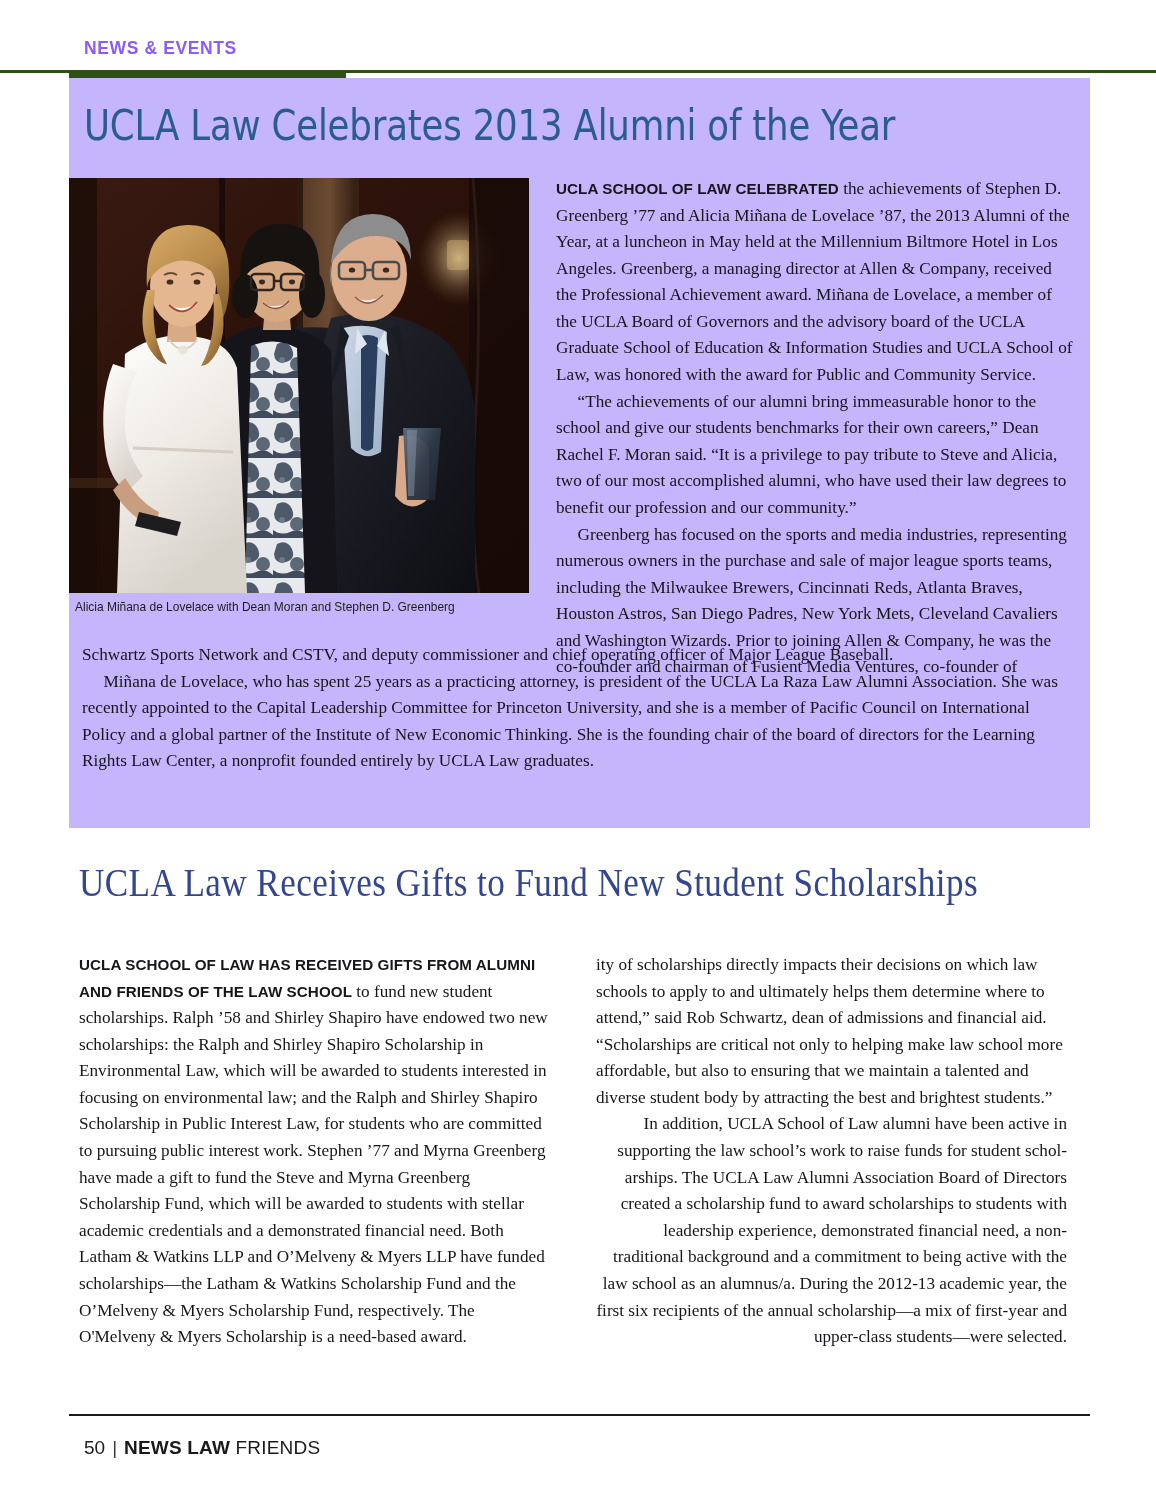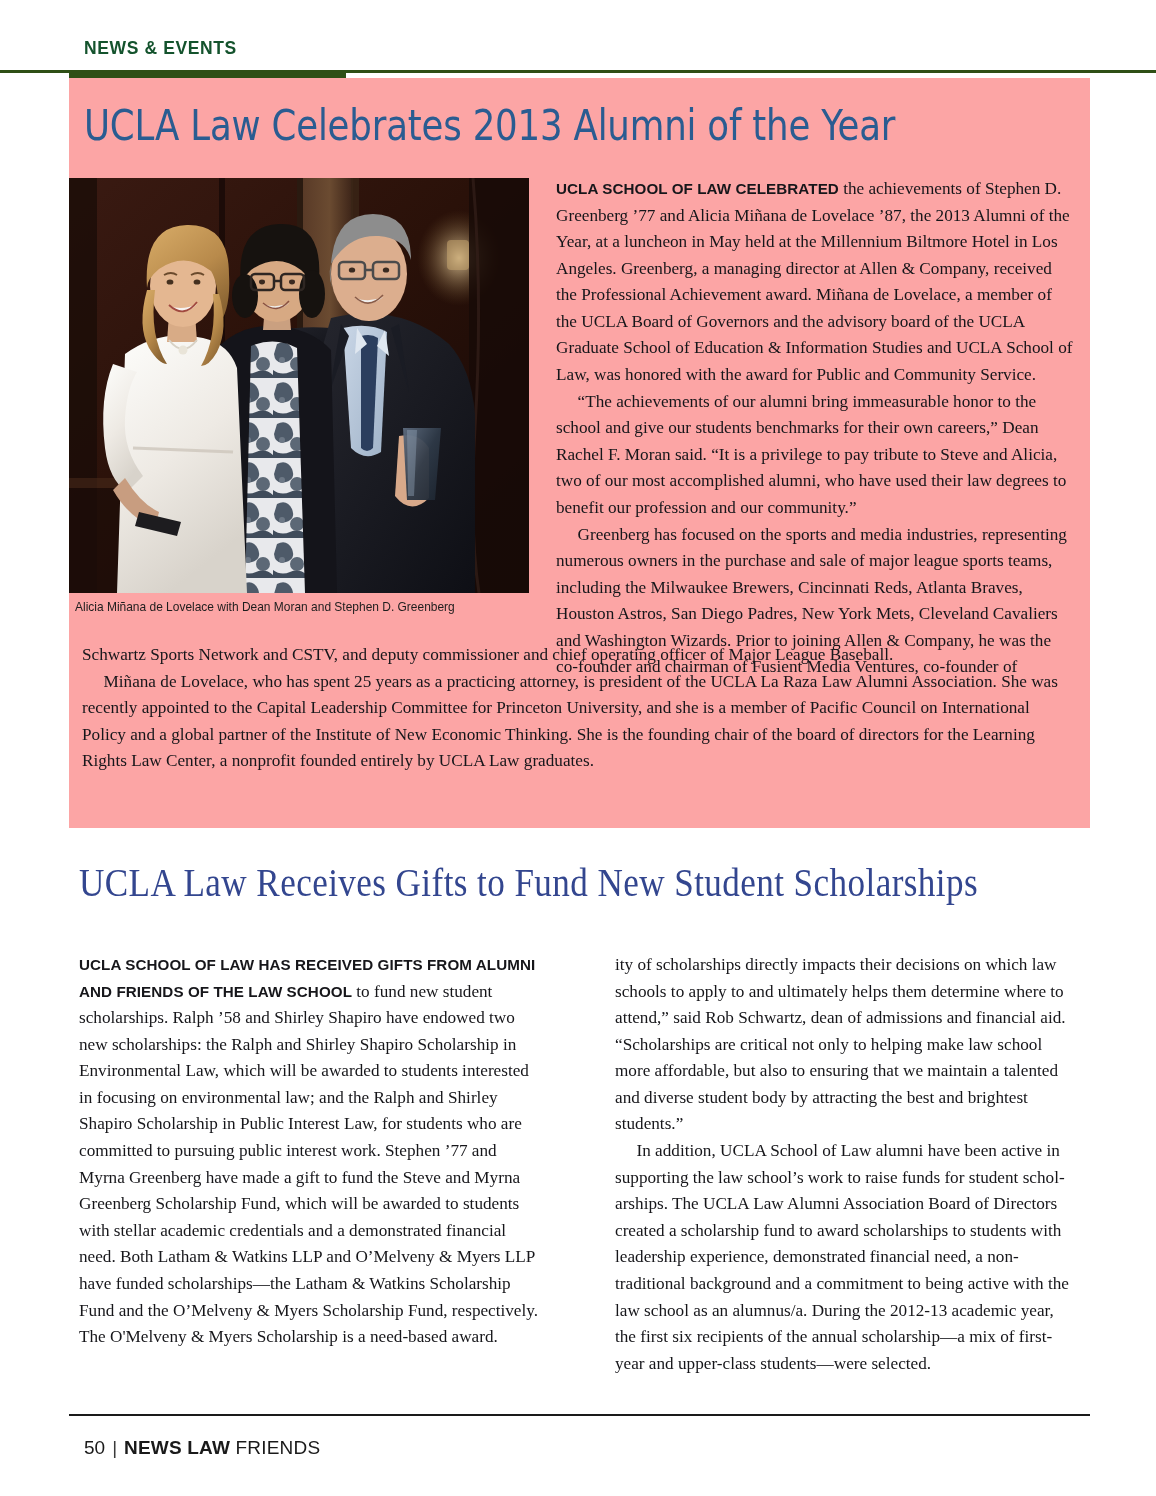--- a/index.html
+++ b/index.html
@@ -24,21 +24,21 @@
     height: 78px;
   }
   #running-head-label {
     position: absolute;
     left: 84px;
     top: 40px;
     font-family: "Liberation Sans", "DejaVu Sans", sans-serif;
     font-weight: 700;
     font-size: 17.5px;
     letter-spacing: 0.035em;
-    color: #14532d;
+    color: #8b5cf6;
     line-height: 1;
   }
   #head-rule-full {
     position: absolute;
     left: 0;
     top: 70px;
     width: 1156px;
     height: 3px;
     background: #2f4f16;
   }
@@ -51,21 +51,21 @@
     background: #2f4f16;
   }
 
   
   #feature-panel {
     position: absolute;
     left: 69px;
     top: 78px;
     width: 1021px;
     height: 750px;
-    background: #fca5a5;
+    background: #c4b5fd;
   }
   #feature-headline {
     position: absolute;
     left: 15px;
     top: 24px;
     width: 990px;
     font-family: "DejaVu Sans Condensed", "Liberation Sans Narrow", "Liberation Sans", sans-serif;
     font-size: 43px;
     font-weight: 400;
     color: #2a5c91;
@@ -156,33 +156,34 @@
     transform: scaleX(0.9);
     transform-origin: left center;
     margin: 0 0 0 10px;
   }
   #article2-columns {
     position: absolute;
     left: 10px;
     top: 90px;
     width: 1000px;
     display: flex;
-    gap: 72px;
+    gap: 46px;
   }
   .a2col {
     width: 471px;
     font-size: 17.2px;
     line-height: 1.545;
     color: #16161a;
   }
   .a2col p {
     margin: 0;
   }
   .a2col p + p {
     text-indent: 1.25em;
+    text-align: right;
   }
 
   
   #footer-rule {
     position: absolute;
     left: 69px;
     top: 1414px;
     width: 1021px;
     height: 1.6px;
     background: #1a1a1a;

